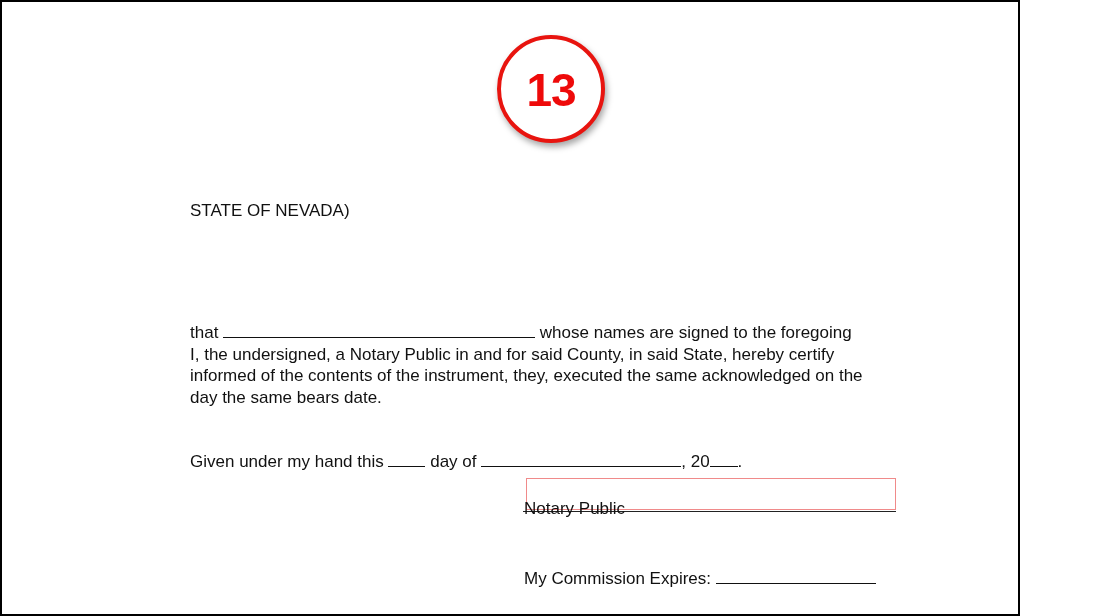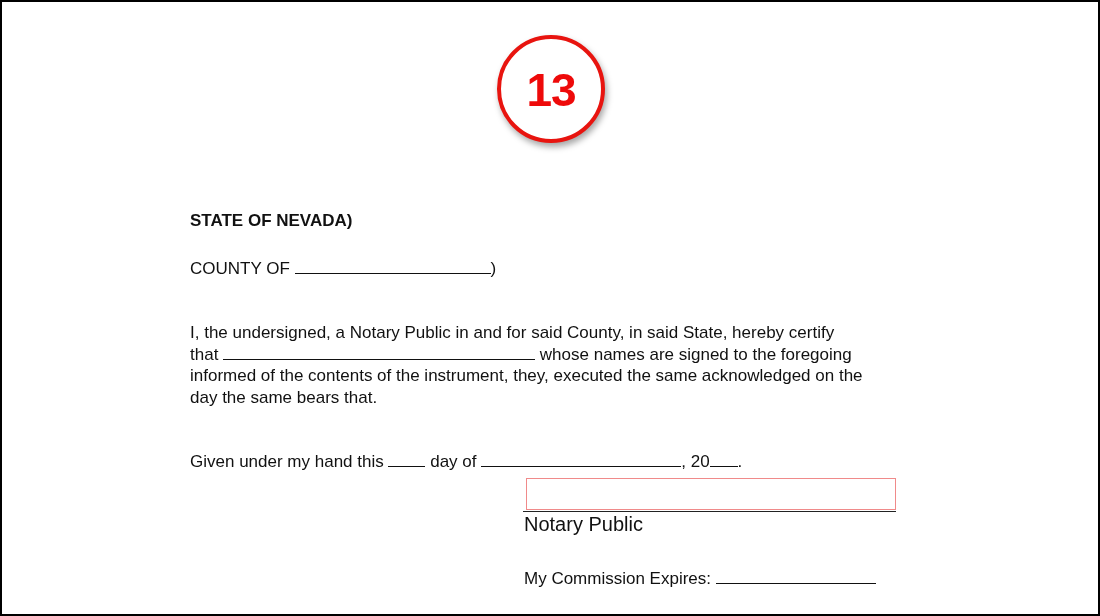--- a/index.html
+++ b/index.html
@@ -12,21 +12,21 @@
       height: 616px;
       overflow: hidden;
       position: relative;
       font-family: "Liberation Sans", sans-serif;
       color: #111111;
     }
     .frame {
       position: absolute;
       left: 0;
       top: 0;
-      width: 1100px;
+      width: 1020px;
       height: 616px;
       box-sizing: border-box;
       border: 2px solid #000000;
       background: #ffffff;
     }
     .step-badge {
       position: absolute;
       left: 495px;
       top: 33px;
       width: 108px;
@@ -89,22 +89,22 @@
       position: absolute;
       left: 521px;
       top: 509px;
       width: 373px;
       height: 0;
       border-top: 1px solid #222222;
     }
     .notary-label {
       position: absolute;
       left: 522px;
-      top: 512px;
-      font-size: 20px;
+      top: 496px;
+      font-size: 17px;
       line-height: 21px;
       white-space: nowrap;
     }
     .commission {
       position: absolute;
       left: 522px;
       top: 566px;
       font-size: 17px;
       line-height: 21px;
       white-space: nowrap;
@@ -113,38 +113,34 @@
   </style>
 </head>
 <body>
 
 <div class="frame">
 
   <div class="step-badge">
     <span class="step-number">13</span>
   </div>
 
-  <div class="line" style="top:208px;font-weight:bold;">
+  <div class="line" style="top:198px;">
     <span>STATE OF NEVADA)</span>
   </div>
 
-  <div class="line" style="top:256px;">
-    <span>COUNTY OF</span>
-    <span class="blank" style="width:196px;"></span><span>)</span>
-  </div>
 
   <div class="para">
-    <span class="row">I, the undersigned, a Notary Public in and for said County, in said State, hereby certify</span>
     <span class="row">
       <span>that</span>
       <span class="blank" style="width:312px;"></span>
       <span>whose names are signed to the foregoing</span>
     </span>
+    <span class="row">I, the undersigned, a Notary Public in and for said County, in said State, hereby certify</span>
     <span class="row">informed of the contents of the instrument, they, executed the same acknowledged on the</span>
-    <span class="row">day the same bears that.</span>
+    <span class="row">day the same bears date.</span>
   </div>
 
   <div class="line" style="top:449px;text-align:center;">
     <span>Given under my hand this</span>
     <span class="blank" style="width:37px;"></span>
     <span>day of</span>
     <span class="blank" style="width:200px;"></span><span>, 20</span><span class="blank" style="width:28px;"></span><span>.</span>
   </div>
 
   <div class="sig-field"></div>

